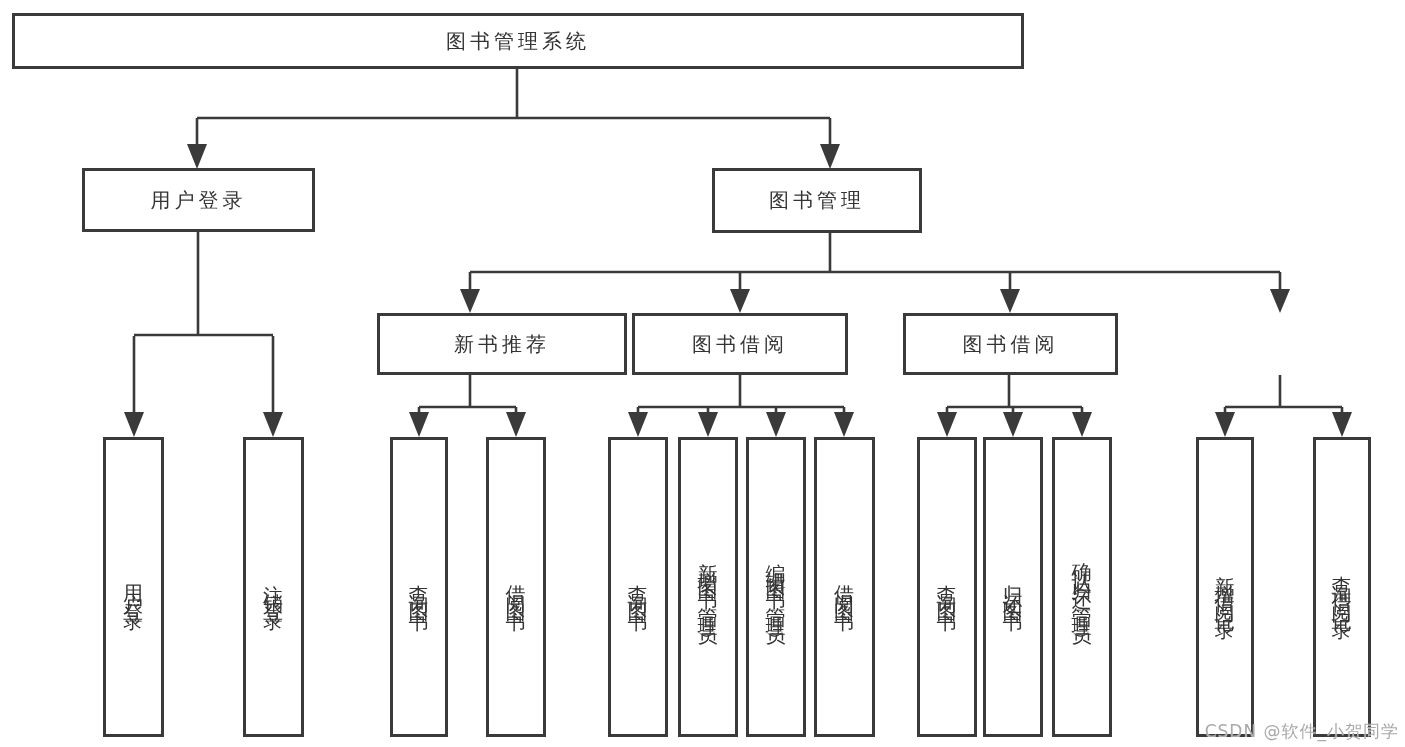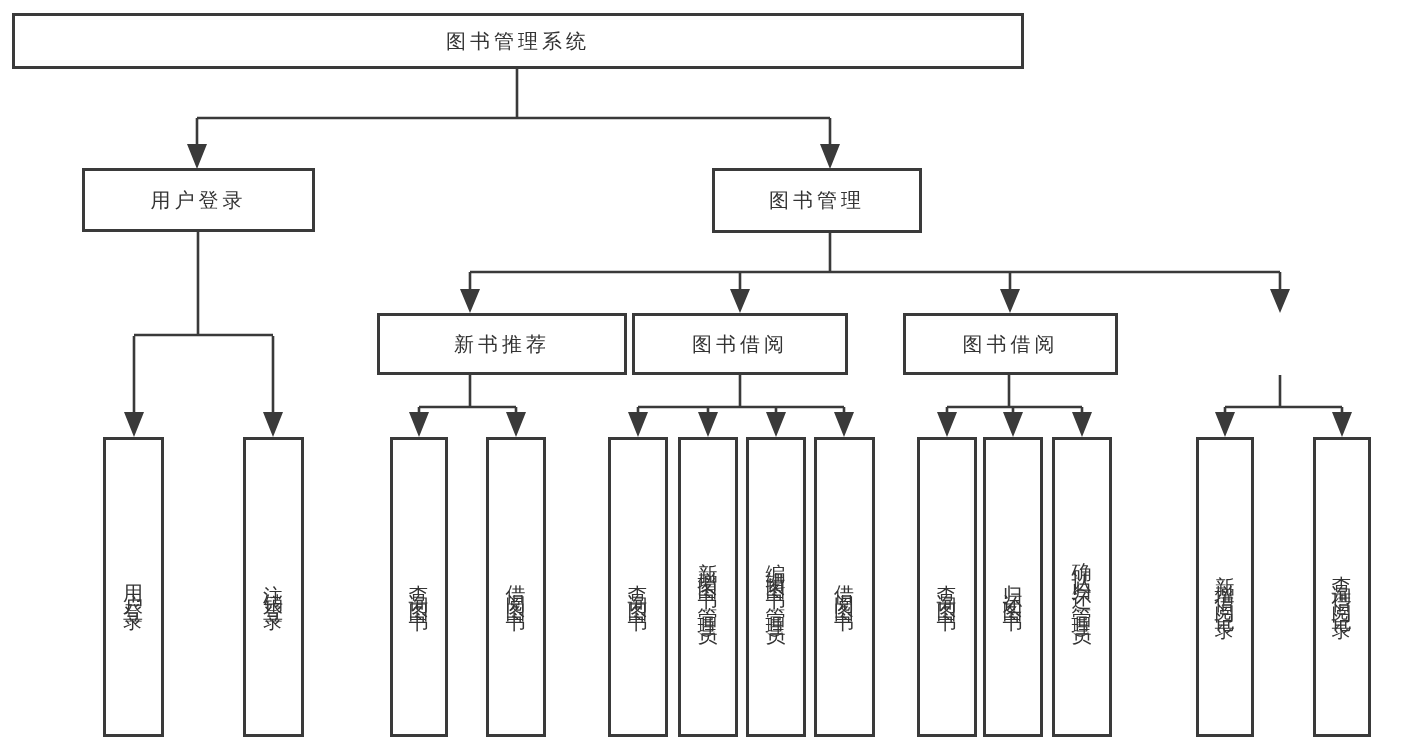--- a/index.html
+++ b/index.html
@@ -143,14 +143,15 @@
     <span class="lbl">确认归还（管理员）</span>
   </div>
 
   <div class="node v" style="left:1196px;top:437px;width:58px;height:300px">
     <span class="lbl">新增借阅记录</span>
   </div>
   <div class="node v" style="left:1313px;top:437px;width:58px;height:300px">
     <span class="lbl">查询借阅记录</span>
   </div>
 
+  <div class="watermark">CSDN @软件_小贺同学</div>
 
 </div>
 
 </body></html>

